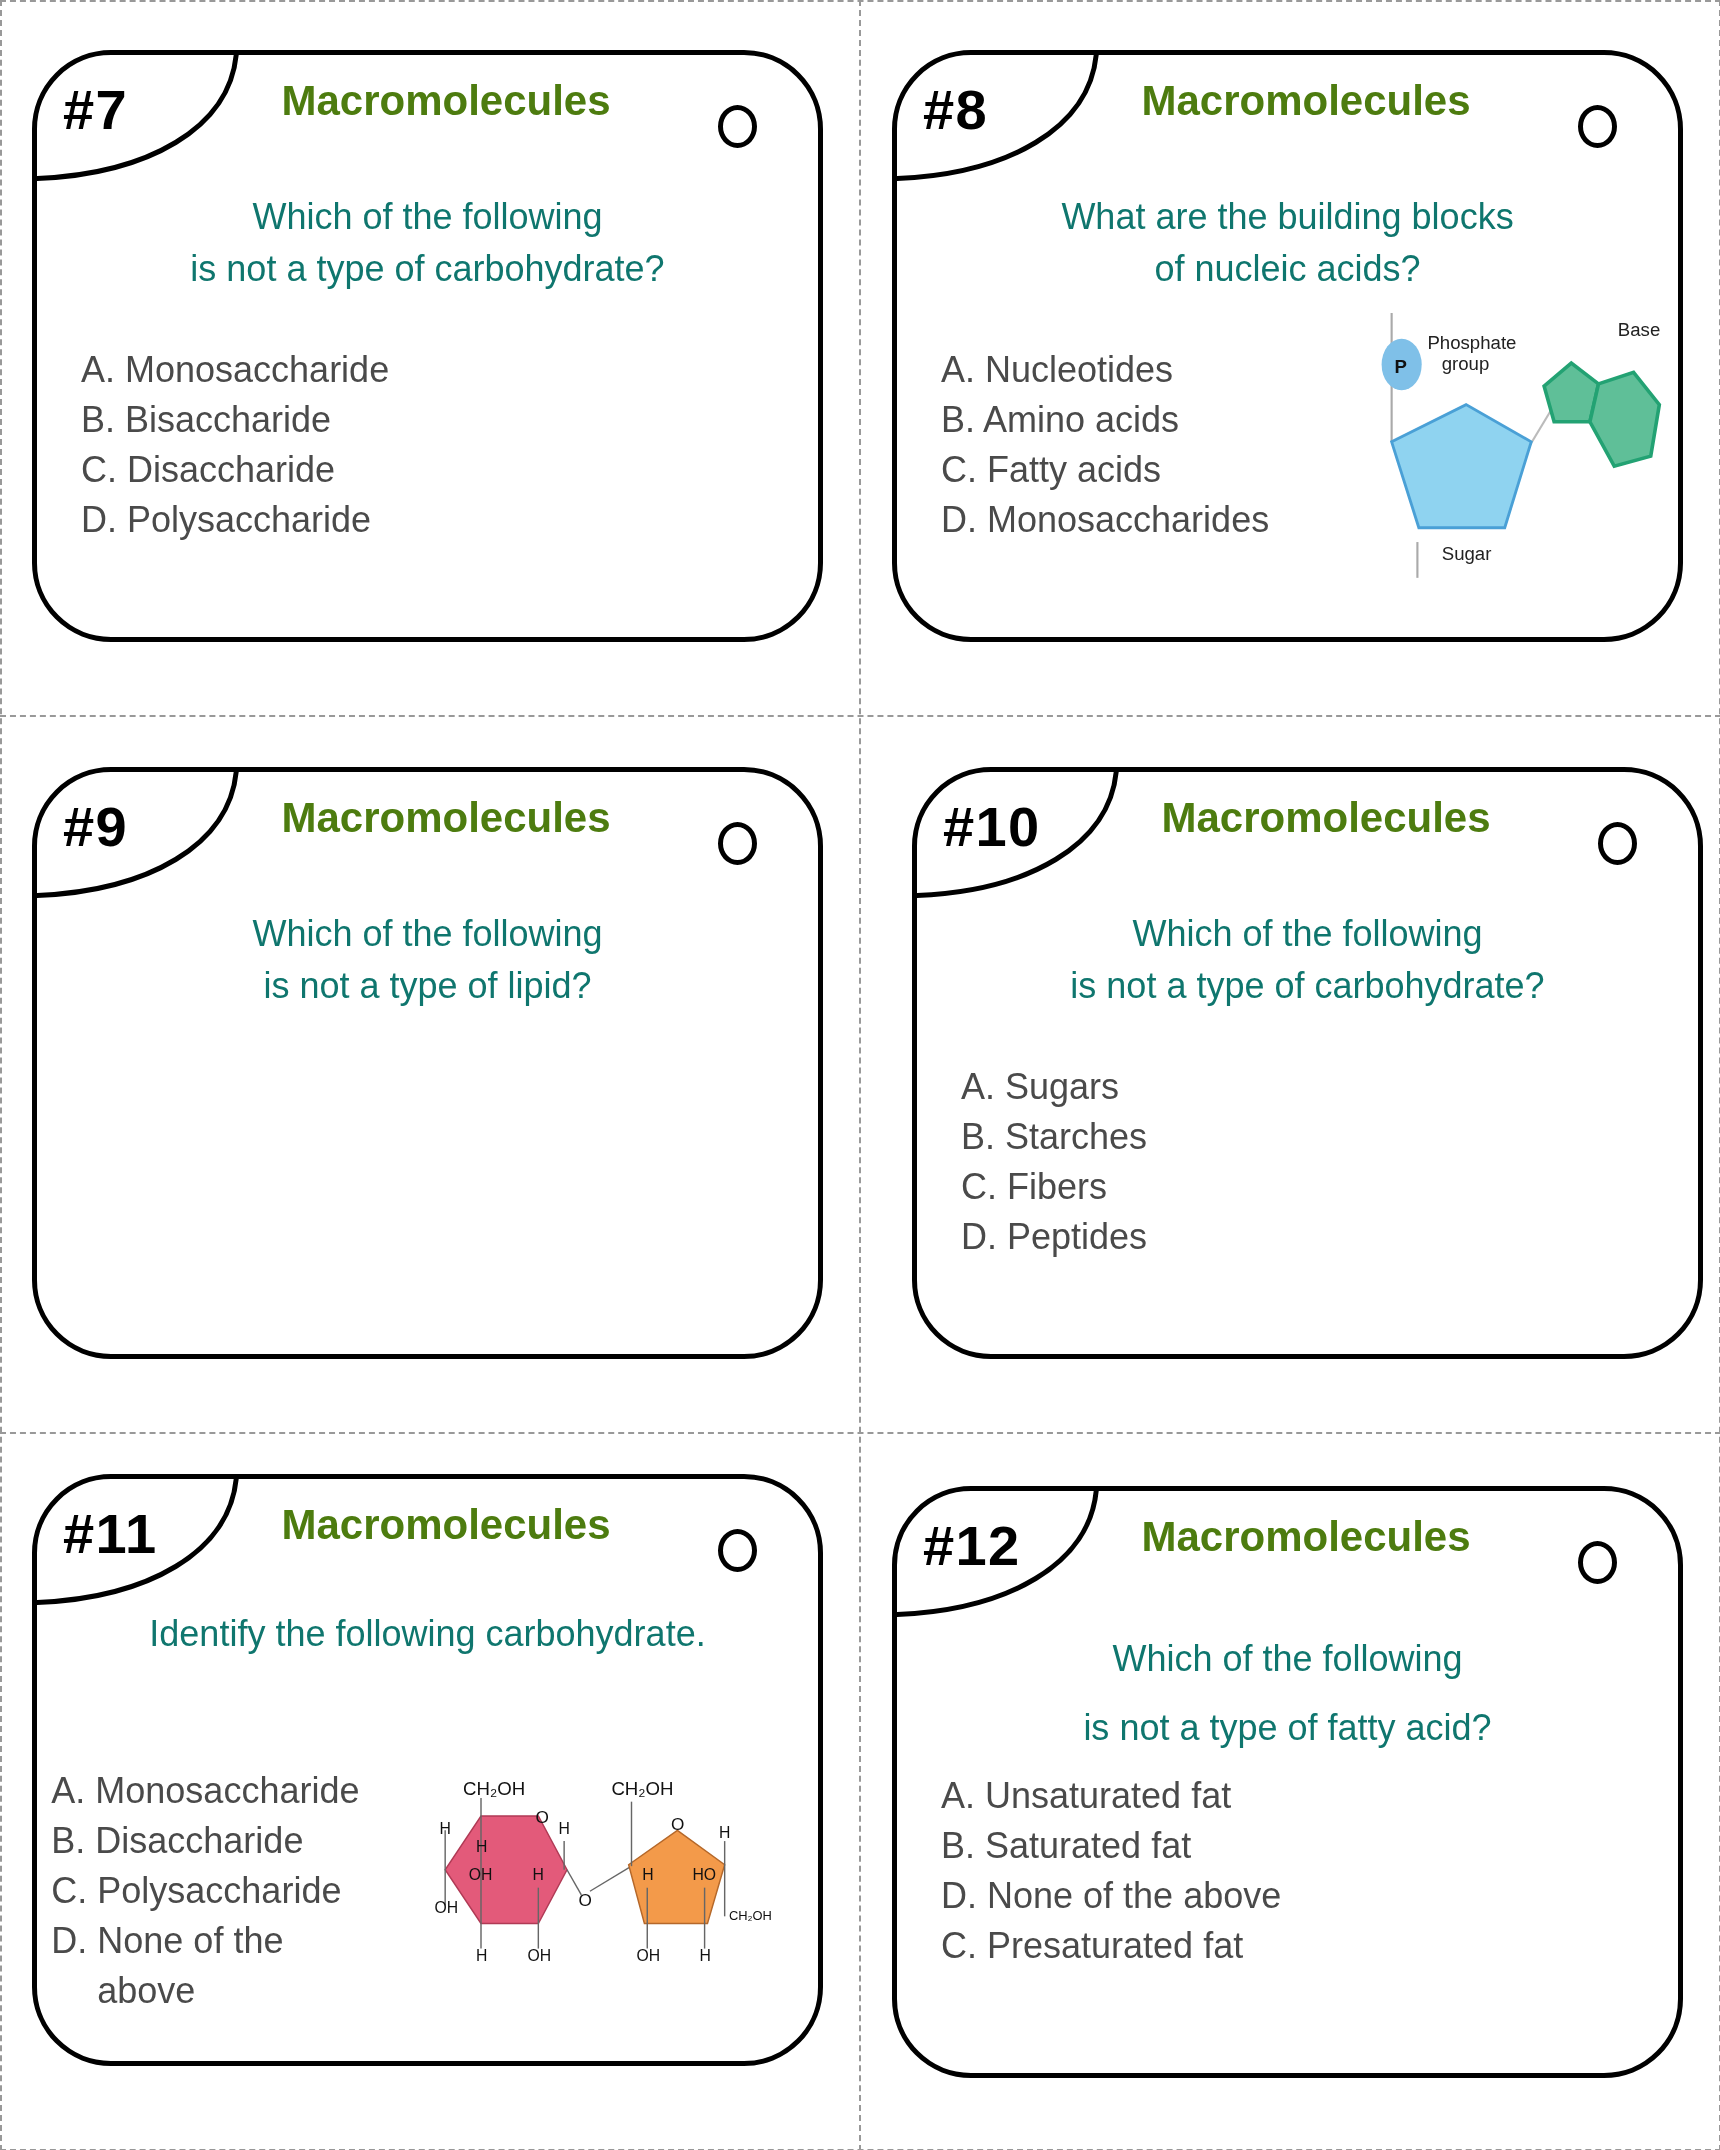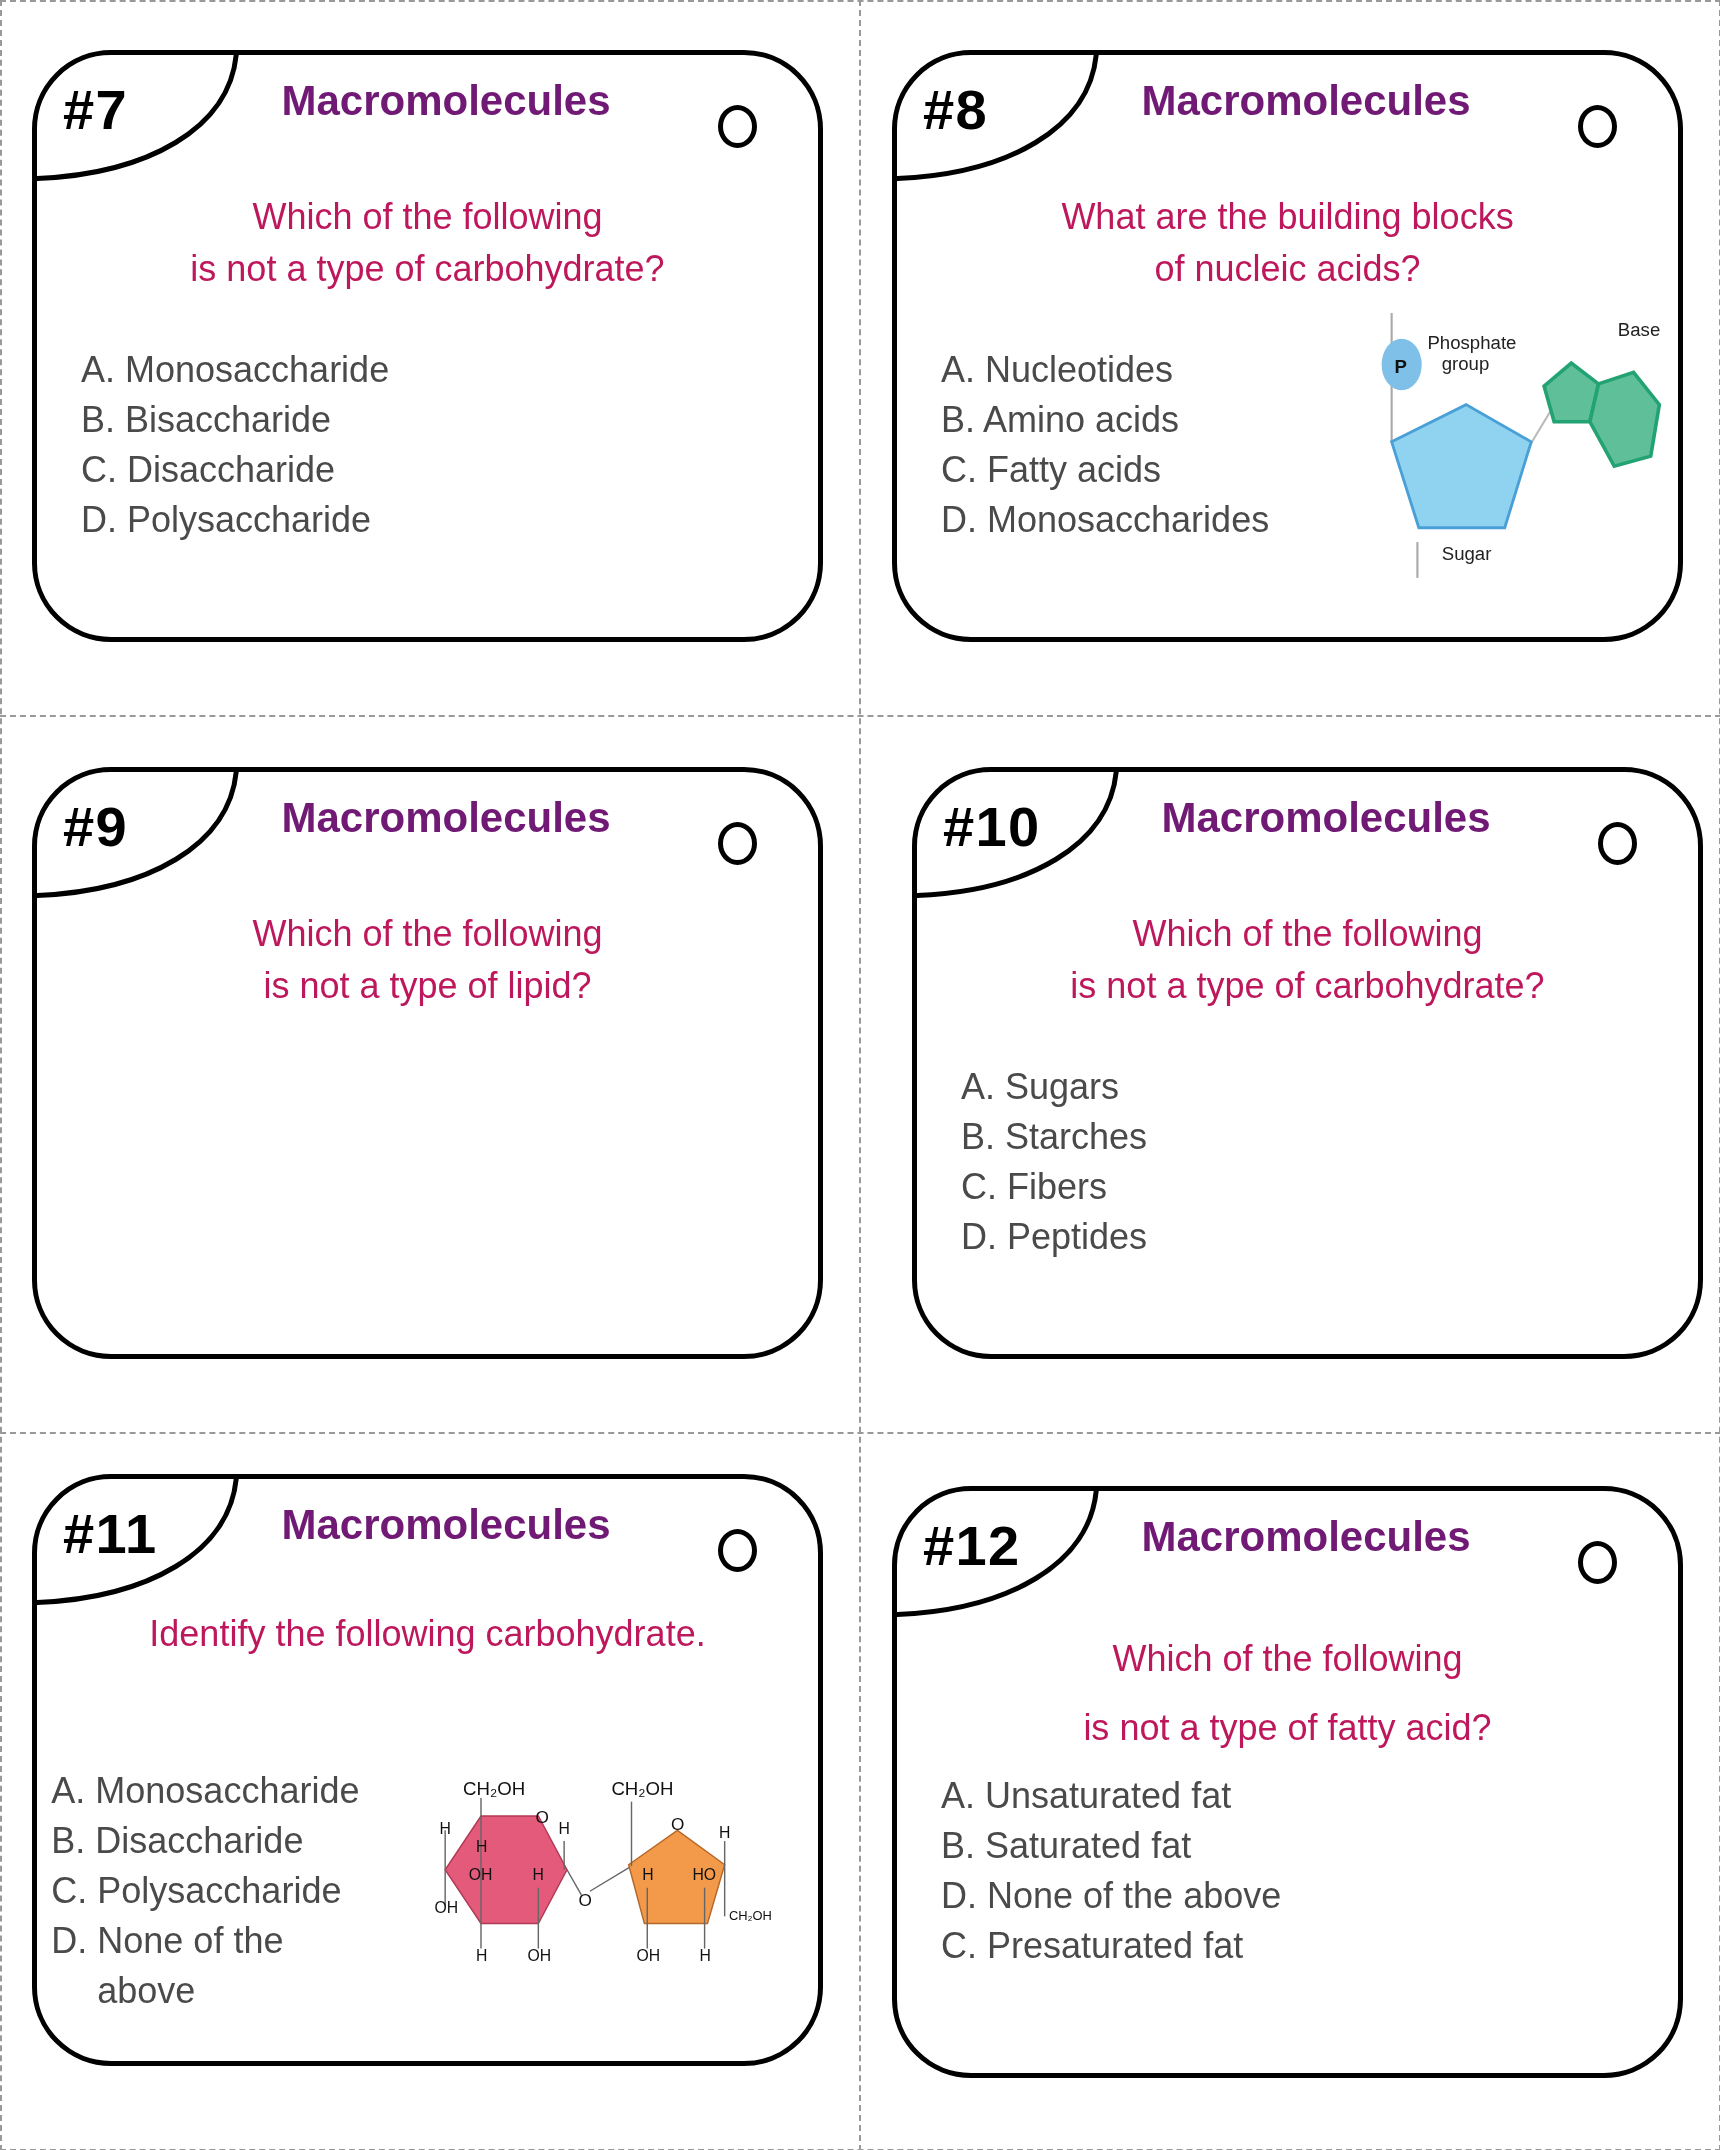--- a/index.html
+++ b/index.html
@@ -8,23 +8,23 @@
   .vline { position: absolute; left: 859px; top: 0; width: 0; height: 2151px; border-left: 2.9px dashed #999; }
   .hline { position: absolute; left: 0; width: 1721px; height: 0; border-top: 2.9px dashed #999; }
   .edge-l { position: absolute; left: 0; top: 0; width: 0; height: 2151px; border-left: 2.9px dashed #999; }
   .edge-r { position: absolute; right: 0; top: 0; width: 0; height: 2151px; border-left: 2.9px dashed #999; }
   .edge-t { position: absolute; left: 0; top: 0; width: 1721px; height: 0; border-top: 2.9px dashed #999; }
   .edge-b { position: absolute; left: 0; bottom: 0; width: 1721px; height: 0; border-top: 2.9px dashed #999; }
 
   .card { position: absolute; left: 32px; top: 50px; width: 791px; height: 592px; border: 5px solid #000; border-radius: 79px; box-sizing: border-box; background: #fff; overflow: hidden; }
   .tab-shape { position: absolute; left: -5px; top: -5px; }
   .num { position: absolute; left: 26px; top: 21.5px; font-weight: bold; font-size: 56px; color: #000; letter-spacing: 1.4px; }
-  .title { position: absolute; left: 244px; top: 21.5px; width: 330px; text-align: center; font-weight: bold; font-size: 42px; color: #701a75; }
+  .title { position: absolute; left: 244px; top: 21.5px; width: 330px; text-align: center; font-weight: bold; font-size: 42px; color: #4d7c0f; }
   .ring { position: absolute; left: 681px; top: 50px; width: 29px; height: 33px; border: 5px solid #000; border-radius: 50%; }
-  .question { position: absolute; left: 0; top: 136px; width: 100%; text-align: center; font-size: 36px; line-height: 52px; color: #be185d; }
+  .question { position: absolute; left: 0; top: 136px; width: 100%; text-align: center; font-size: 36px; line-height: 52px; color: #0f766e; }
   .options { position: absolute; left: 44px; top: 290px; font-size: 36px; line-height: 50px; color: #4a4a4a; }
   .opt { white-space: nowrap; }
   .opt.indent { padding-left: 46px; }
   .figure { position: absolute; }
 </style>
 </head>
 <body>
 
 <div class="edge-l"></div>
 <div class="edge-r"></div>

